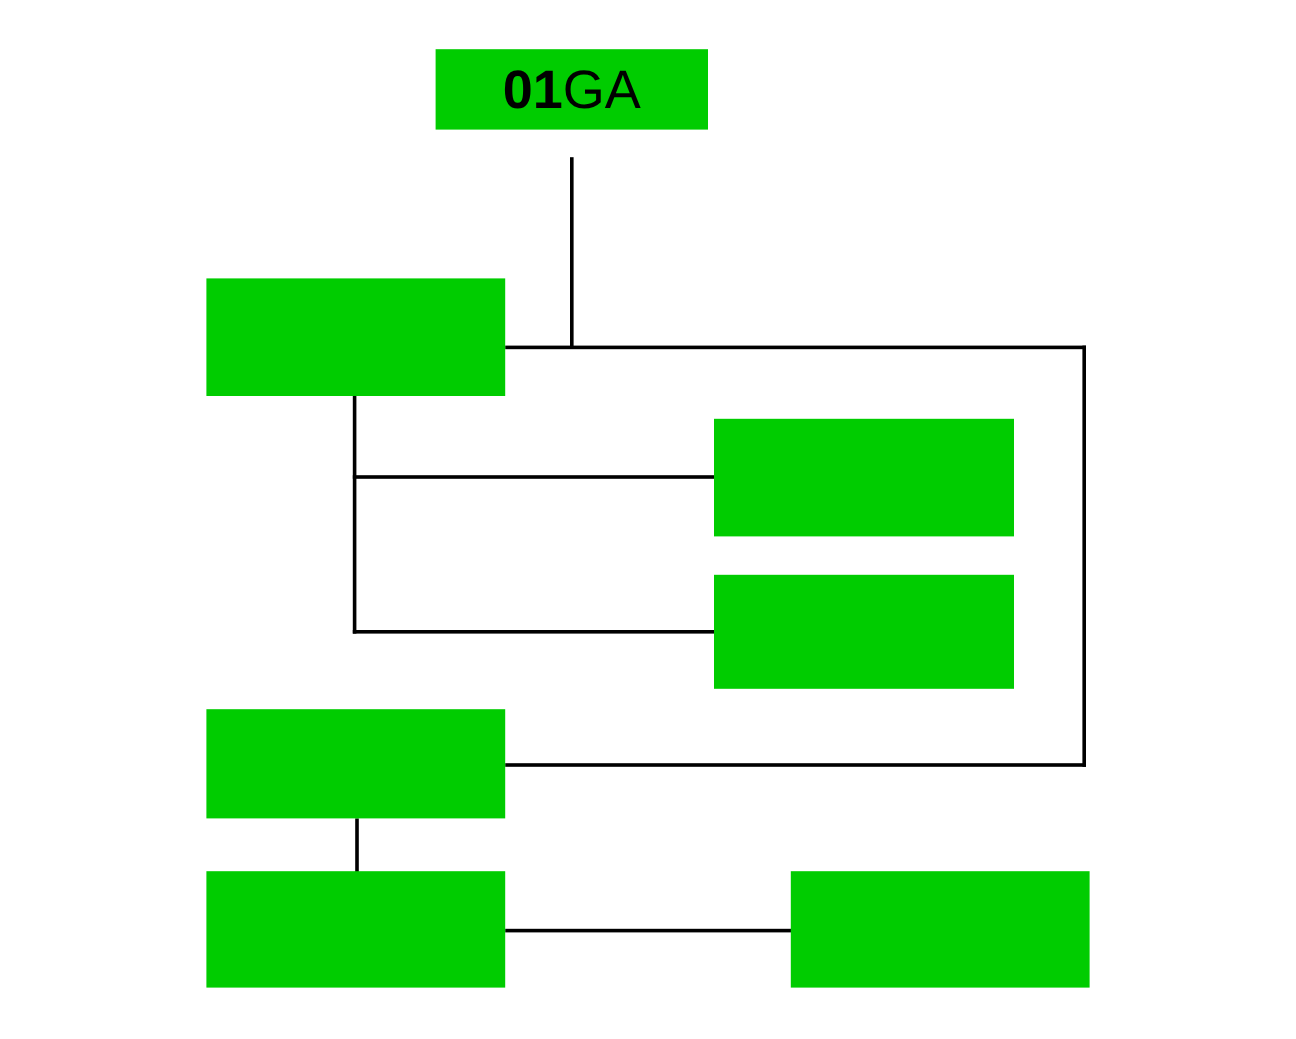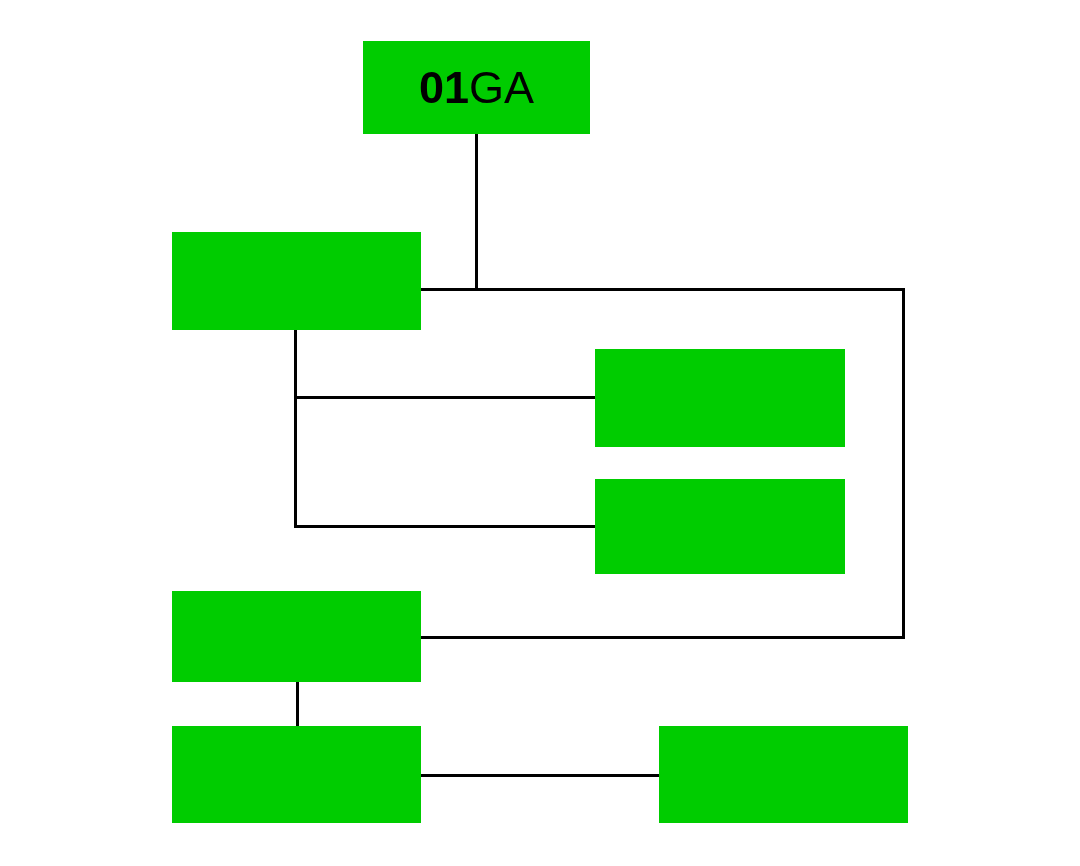--- a/index.html
+++ b/index.html
@@ -58,21 +58,21 @@
 <div id="canvas" style="width: 1080px; height: 866px; background: rgb(255, 255, 255);">
     <div class="edge edge-v" style="left: 475px; top: 131px; height: 159px; background: rgb(0, 0, 0);"></div>
     <div class="edge edge-h" style="left: 421px; top: 288px; width: 484px; background: rgb(0, 0, 0);"></div>
     <div class="edge edge-v" style="left: 902px; top: 288px; height: 351px; background: rgb(0, 0, 0);"></div>
     <div class="edge edge-h" style="left: 421px; top: 636px; width: 484px; background: rgb(0, 0, 0);"></div>
     <div class="edge edge-v" style="left: 294px; top: 330px; height: 198px; background: rgb(0, 0, 0);"></div>
     <div class="edge edge-h" style="left: 294px; top: 396px; width: 302px; background: rgb(0, 0, 0);"></div>
     <div class="edge edge-h" style="left: 294px; top: 525px; width: 302px; background: rgb(0, 0, 0);"></div>
     <div class="edge edge-v" style="left: 296px; top: 682px; height: 45px; background: rgb(0, 0, 0);"></div>
     <div class="edge edge-h" style="left: 421px; top: 774px; width: 239px; background: rgb(0, 0, 0);"></div>
-    <div class="node" style="left: 363px; top: 41px; width: 227px; height: 93px; background: rgb(0, 204, 0);">
+    <div class="node" style="left: 363px; top: 41px; width: 227px; height: 67px; background: rgb(0, 204, 0);">
       <span class="node-label"><span class="lbl-strong">01</span><span class="lbl-normal">GA</span></span>
     </div>
     <div class="node" style="left: 172px; top: 232px; width: 249px; height: 98px; background: rgb(0, 204, 0);"></div>
     <div class="node" style="left: 595px; top: 349px; width: 250px; height: 98px; background: rgb(0, 204, 0);"></div>
     <div class="node" style="left: 595px; top: 479px; width: 250px; height: 95px; background: rgb(0, 204, 0);"></div>
     <div class="node" style="left: 172px; top: 591px; width: 249px; height: 91px; background: rgb(0, 204, 0);"></div>
     <div class="node" style="left: 172px; top: 726px; width: 249px; height: 97px; background: rgb(0, 204, 0);"></div>
     <div class="node" style="left: 659px; top: 726px; width: 249px; height: 97px; background: rgb(0, 204, 0);"></div>
   </div>
 

